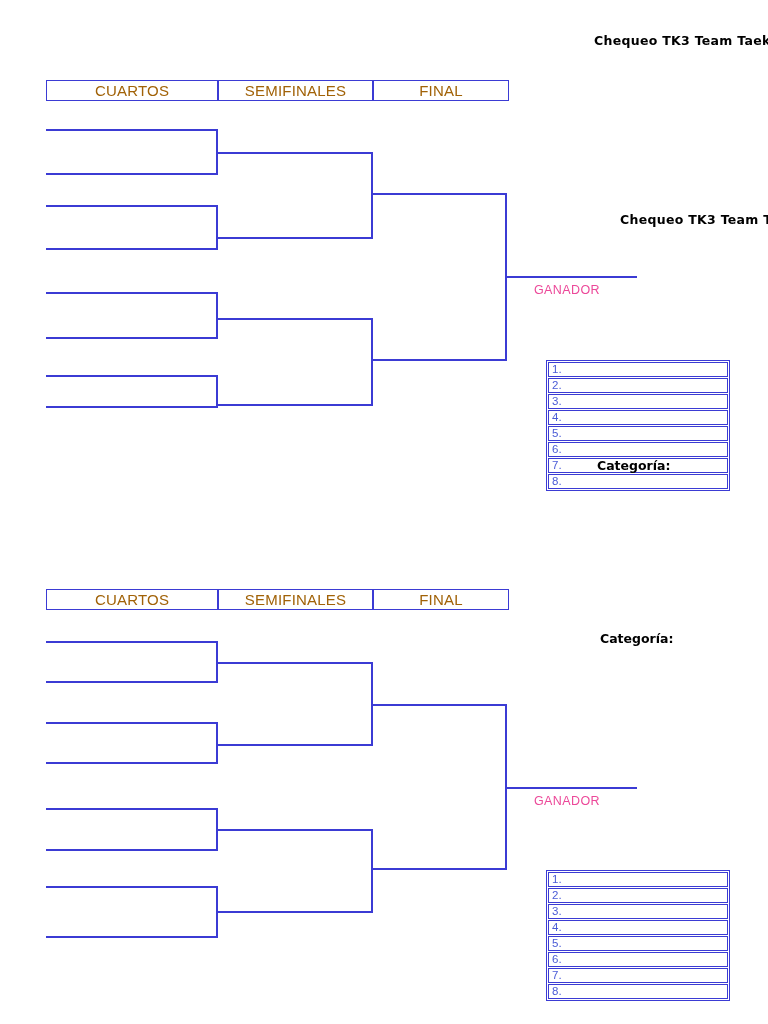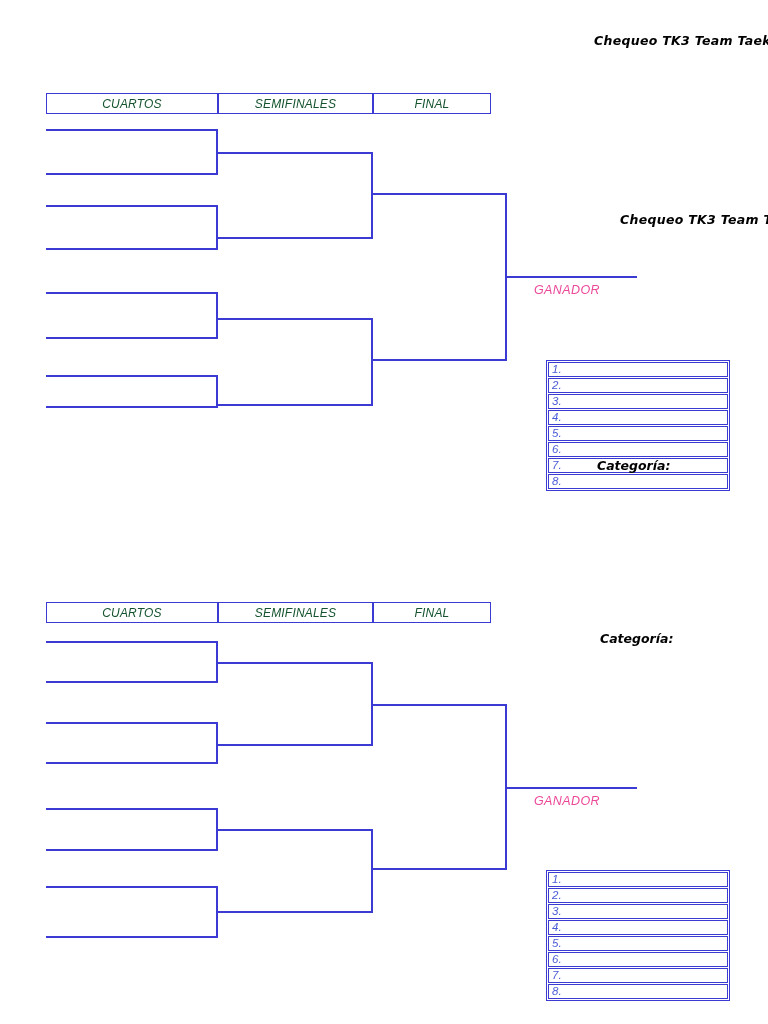--- a/index.html
+++ b/index.html
@@ -12,21 +12,20 @@
     height: 1024px;
     position: relative;
     font-family: "Liberation Sans", sans-serif;
     overflow: hidden;
   }
   .page {
     position: absolute;
     top: 0; left: 0;
     width: 768px;
     height: 1024px;
-    font-style: italic;
   }
   
   .doc-title {
     position: absolute;
     font-family: "DejaVu Sans", sans-serif;
     font-weight: bold;
     font-size: 12.5px;
     color: #000000;
     white-space: nowrap;
     letter-spacing: 0.3px;
@@ -47,29 +46,28 @@
     position: absolute;
     display: flex;
   }
   .round-header {
     border: 1.5px solid #3b3bd4;
     box-sizing: border-box;
     height: 21px;
     display: flex;
     align-items: center;
     justify-content: center;
-    color: #14532d;
-    font-size: 12px;
+    color: #a16207;
+    font-size: 15px;
     background: #ffffff;
     letter-spacing: 0.2px;
-    margin-top: 13px;
   }
   .rh-cuartos     { width: 172px; }
   .rh-semifinales { width: 155px; text-align: right; }
-  .rh-final       { width: 118px; text-align: center; }
+  .rh-final       { width: 136px; text-align: center; }
   
   .hline {
     position: absolute;
     height: 0;
     border-top: 2.5px solid #3b3bd4;
   }
   .vline {
     position: absolute;
     width: 0;
     border-left: 2.5px solid #3b3bd4;

